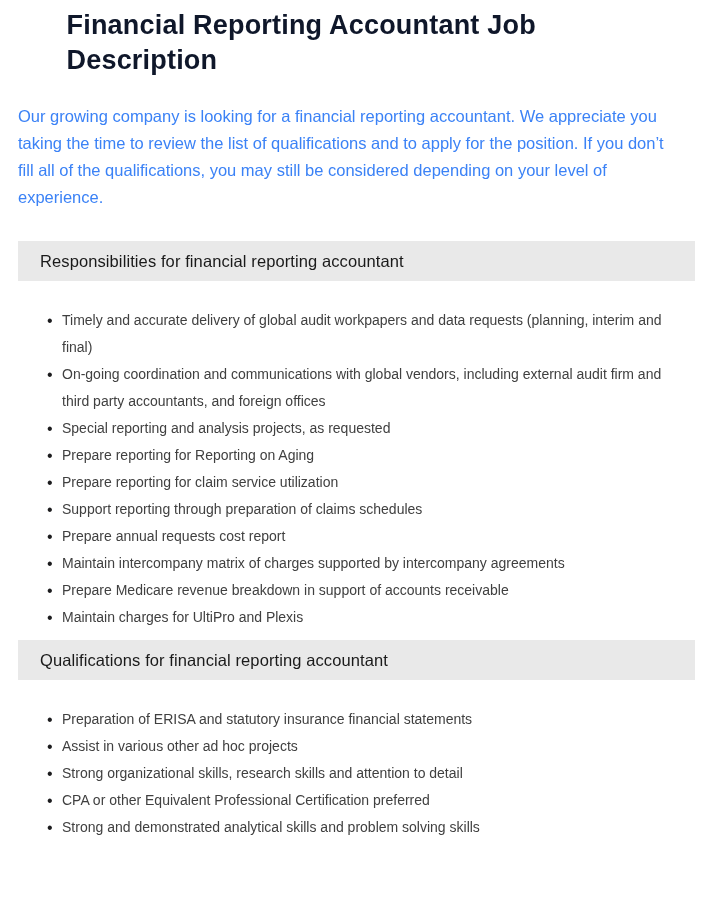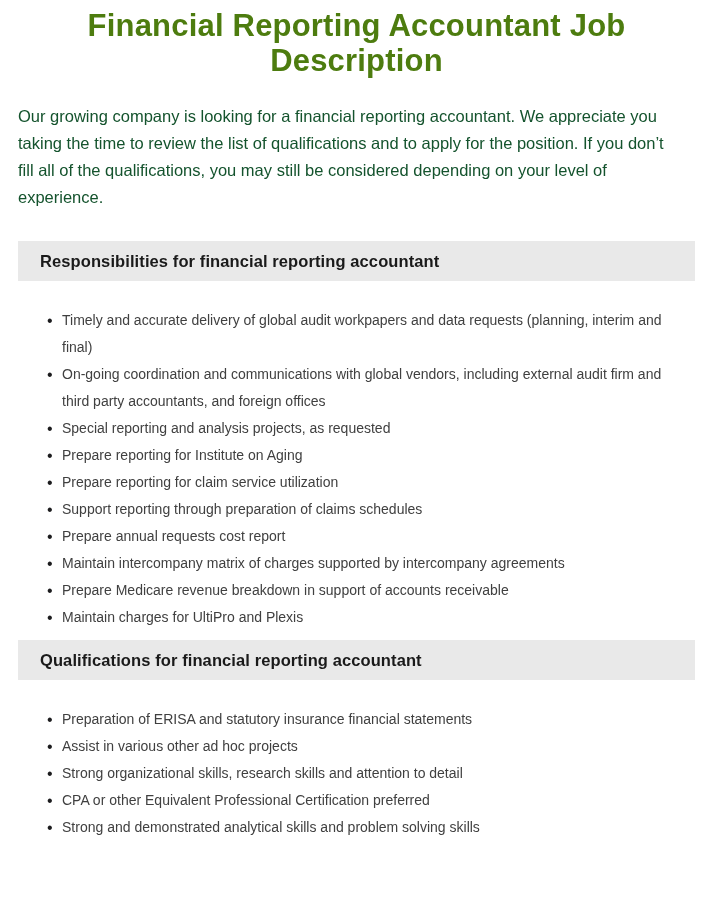--- a/index.html
+++ b/index.html
@@ -10,42 +10,41 @@
     font-family: "Liberation Sans", "DejaVu Sans", sans-serif;
     color: #1c1c1e;
     overflow: hidden;
   }
   .page {
     width: 720px;
     height: 903px;
     padding: 6px 25px 0 18px;
   }
   .doc-title {
-    font-size: 31px;
+    font-size: 27px;
     line-height: 35px;
     font-weight: 700;
-    text-align: center;
-    color: #4d7c0f;
+    color: #0f172a;
     letter-spacing: 0.2px;
     margin: 2px auto 0 auto;
     max-width: 580px;
   }
   .intro {
     margin-top: 25px;
     font-size: 16.5px;
     line-height: 27px;
     max-width: 664px;
-    color: #14532d;
+    color: #3b82f6;
   }
   .section-header {
     margin-top: 30px;
     background: #e9e9e9;
     padding: 11px 10px 10px 22px;
     font-size: 16.5px;
-    font-weight: 700;
+    font-weight: 400;
     color: #1a1a1a;
     letter-spacing: 0.1px;
   }
   .section-header.second { margin-top: 9px; }
   ul.bullet-list {
     margin: 26px 0 0 0;
     padding: 0 0 0 29px;
     list-style: none;
   }
   ul.bullet-list li {
@@ -74,21 +73,21 @@
   <h1 class="doc-title">Financial Reporting Accountant Job Description</h1>
 
   <p class="intro">Our growing company is looking for a financial reporting accountant. We appreciate you taking the time to review the list of qualifications and to apply for the position. If you don’t fill all of the qualifications, you may still be considered depending on your level of experience.</p>
 
   <div class="section-header">Responsibilities for financial reporting accountant</div>
 
   <ul class="bullet-list">
     <li>Timely and accurate delivery of global audit workpapers and data requests (planning, interim and final)</li>
     <li>On-going coordination and communications with global vendors, including external audit firm and third party accountants, and foreign offices</li>
     <li>Special reporting and analysis projects, as requested</li>
-    <li>Prepare reporting for Institute on Aging</li>
+    <li>Prepare reporting for Reporting on Aging</li>
     <li>Prepare reporting for claim service utilization</li>
     <li>Support reporting through preparation of claims schedules</li>
     <li>Prepare annual requests cost report</li>
     <li>Maintain intercompany matrix of charges supported by intercompany agreements</li>
     <li>Prepare Medicare revenue breakdown in support of accounts receivable</li>
     <li>Maintain charges for UltiPro and Plexis</li>
   </ul>
 
   <div class="section-header second">Qualifications for financial reporting accountant</div>
 

